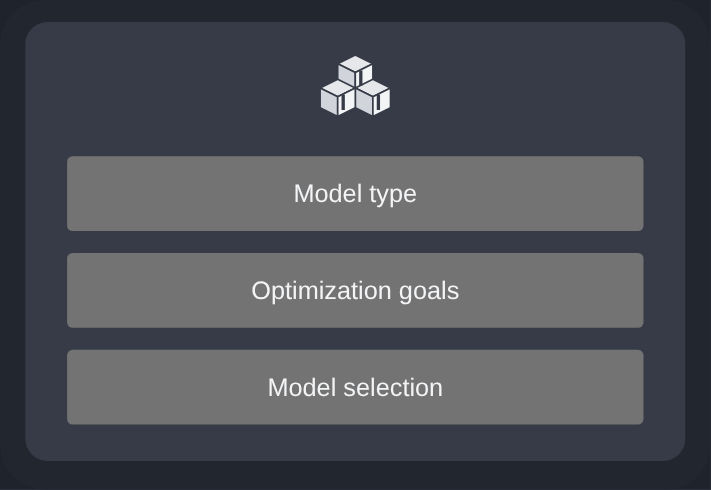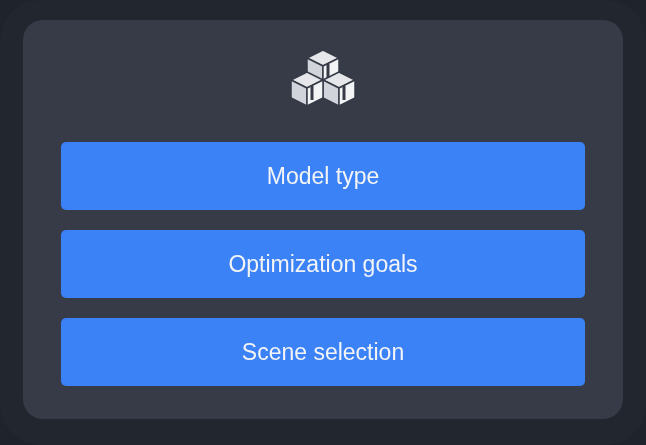--- a/index.html
+++ b/index.html
@@ -15,21 +15,21 @@
     }
     .panel {
       position: absolute; left: 23px; top: 20px; width: 600px; height: 399px;
       background: #363b47; border-radius: 20px;
     }
     .icon {
       position: absolute; left: 287px; top: 48px; width: 72px; height: 66px;
     }
     .btn {
       position: absolute; left: 61px; width: 524px; height: 68px;
-      background: #3b82f6; border-radius: 5px;
+      background: #737373; border-radius: 5px;
       color: #f3f4f6; font-size: 23px;
       display: flex; align-items: center; justify-content: center;
       cursor: pointer;
     }
   </style>
 </head>
 <body>
 
 <div class="outer">
   <div class="panel"></div>
@@ -59,14 +59,14 @@
   </svg>
 </div>
 
 <div class="btn" style="top:142px">
   <span>Model type</span>
 </div>
 <div class="btn" style="top:230px">
   <span>Optimization goals</span>
 </div>
 <div class="btn" style="top:318px">
-  <span>Scene selection</span>
+  <span>Model selection</span>
 </div>
 
 </body></html>

